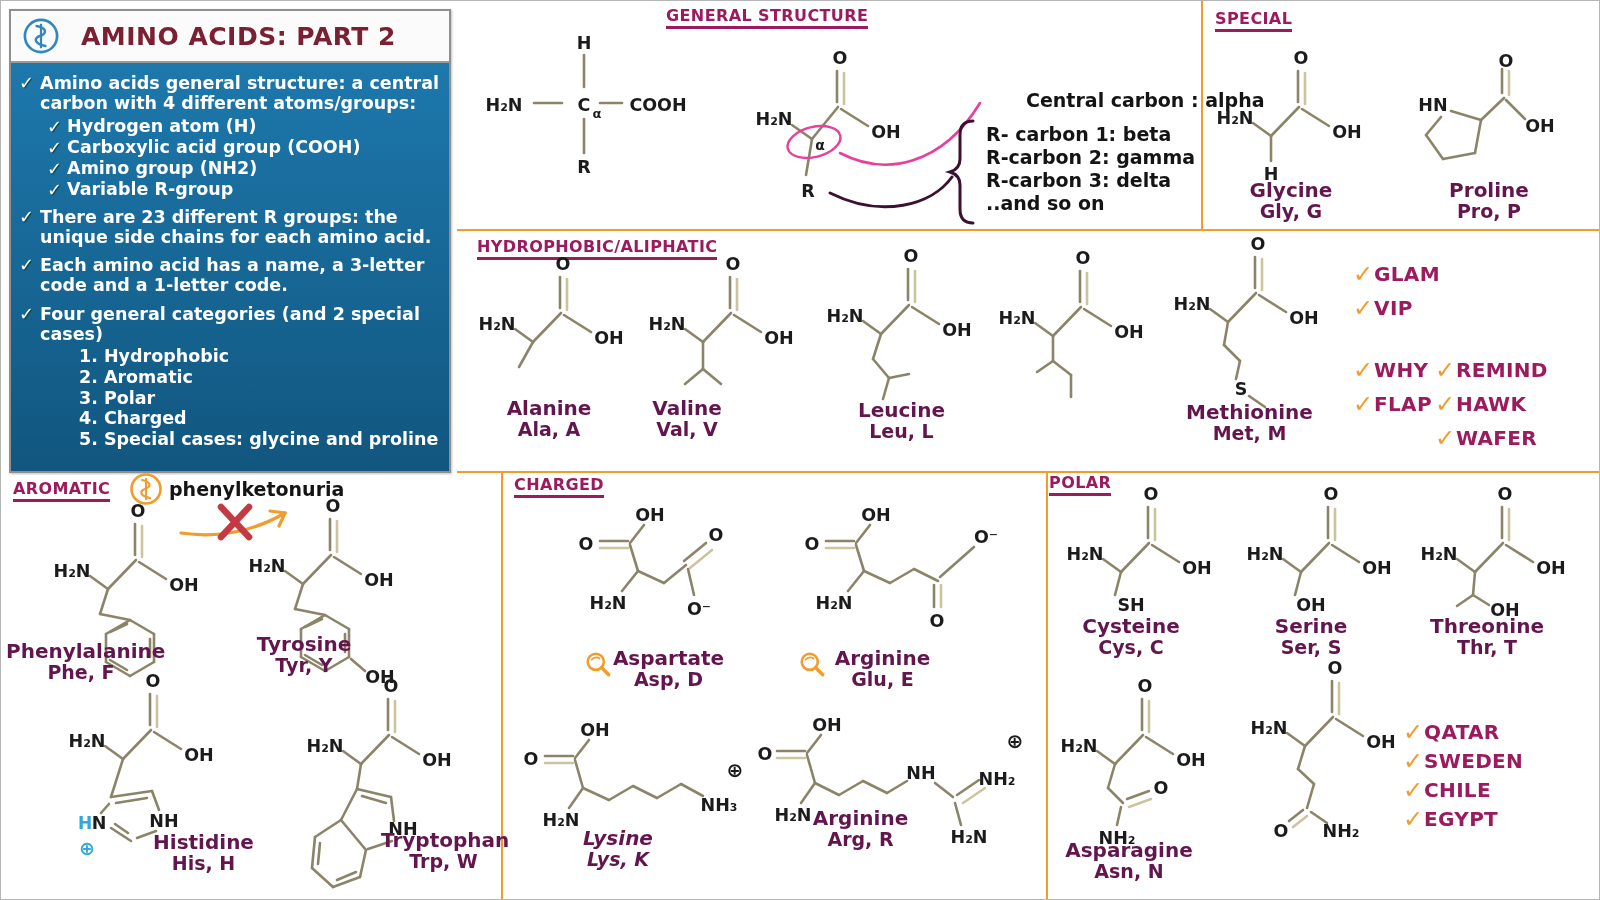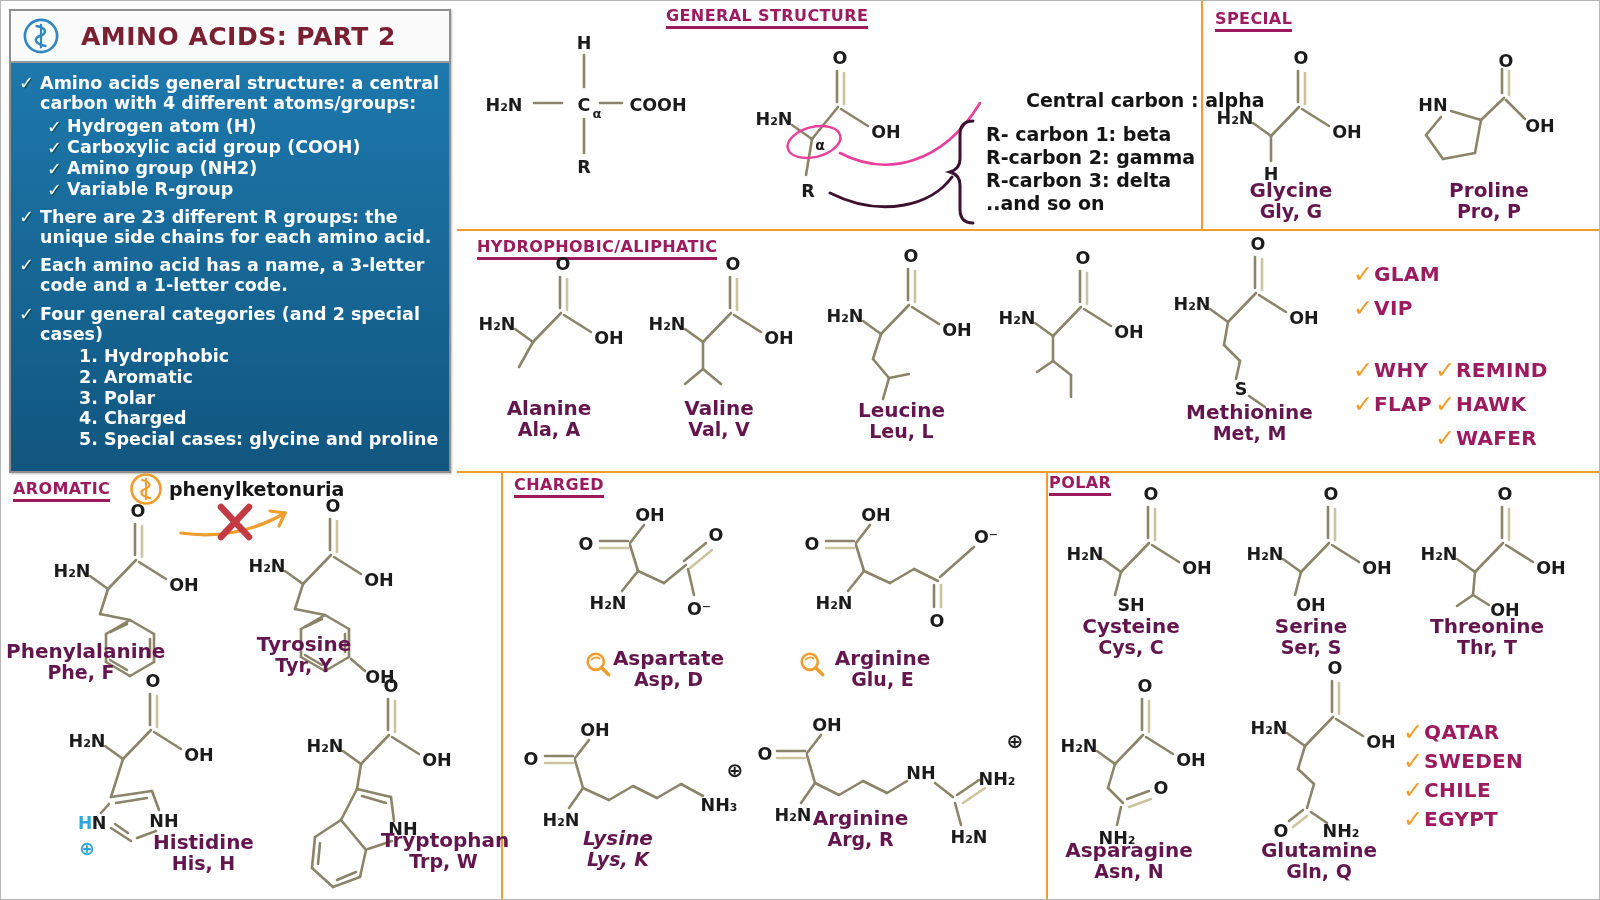--- a/index.html
+++ b/index.html
@@ -198,21 +198,21 @@
       <line x1="89" y1="59" x2="89" y2="28" stroke="#8b8468" stroke-width="2.6" stroke-linecap="round"></line>
       <line x1="96" y1="61" x2="96" y2="30" stroke="#cdc49f" stroke-width="2.6" stroke-linecap="round"></line>
       <line x1="93" y1="66" x2="120" y2="83" stroke="#8b8468" stroke-width="2.6" stroke-linecap="round"></line>
       <text x="26" y="75" font-size="17.5" fill="#1b1b1b" text-anchor="middle" dominant-baseline="central">H₂N</text>
       <text x="92" y="15" font-size="17.5" fill="#1b1b1b" text-anchor="middle" dominant-baseline="central">O</text>
       <text x="138" y="89" font-size="17.5" fill="#1b1b1b" text-anchor="middle" dominant-baseline="central">OH</text>
       <line x1="62" y1="93" x2="62" y2="120" stroke="#8b8468" stroke-width="2.6" stroke-linecap="round"></line>
       <line x1="62" y1="120" x2="44" y2="135" stroke="#8b8468" stroke-width="2.6" stroke-linecap="round"></line>
       <line x1="62" y1="120" x2="80" y2="135" stroke="#8b8468" stroke-width="2.6" stroke-linecap="round"></line>
     </svg>
-  <div class="aa" style="left:648px;top:396px;width:140px;">
+  <div class="aa" style="left:616px;top:396px;width:140px;">
     <div class="aa-name">Valine</div>
     <div class="aa-code">Val, V</div>
   </div>
   <svg class="abs" style="left:818px;top:240px;" width="170" height="170" viewBox="0 0 170 170">
       <line x1="44" y1="80" x2="62" y2="93" stroke="#8b8468" stroke-width="2.6" stroke-linecap="round"></line>
       <line x1="62" y1="93" x2="90" y2="64" stroke="#8b8468" stroke-width="2.6" stroke-linecap="round"></line>
       <line x1="89" y1="59" x2="89" y2="28" stroke="#8b8468" stroke-width="2.6" stroke-linecap="round"></line>
       <line x1="96" y1="61" x2="96" y2="30" stroke="#cdc49f" stroke-width="2.6" stroke-linecap="round"></line>
       <line x1="93" y1="66" x2="120" y2="83" stroke="#8b8468" stroke-width="2.6" stroke-linecap="round"></line>
       <text x="26" y="75" font-size="17.5" fill="#1b1b1b" text-anchor="middle" dominant-baseline="central">H₂N</text>
@@ -594,24 +594,20 @@
       <text x="138" y="89" font-size="17.5" fill="#1b1b1b" text-anchor="middle" dominant-baseline="central">OH</text>
       <line x1="62" y1="93" x2="55" y2="116" stroke="#8b8468" stroke-width="2.6" stroke-linecap="round"></line>
       <line x1="55" y1="116" x2="71" y2="131" stroke="#8b8468" stroke-width="2.6" stroke-linecap="round"></line>
       <line x1="71" y1="131" x2="64" y2="155" stroke="#8b8468" stroke-width="2.6" stroke-linecap="round"></line>
       <line x1="60" y1="157" x2="46" y2="168" stroke="#8b8468" stroke-width="2.6" stroke-linecap="round"></line>
       <line x1="64" y1="163" x2="50" y2="174" stroke="#cdc49f" stroke-width="2.6" stroke-linecap="round"></line>
       <line x1="68" y1="159" x2="84" y2="170" stroke="#8b8468" stroke-width="2.6" stroke-linecap="round"></line>
       <text x="38" y="178" font-size="17.5" fill="#1b1b1b" text-anchor="middle" dominant-baseline="central">O</text>
       <text x="98" y="178" font-size="17.5" fill="#1b1b1b" text-anchor="middle" dominant-baseline="central">NH₂</text>
     </svg>
-  <div class="aa" style="left:1248px;top:838px;width:140px;">
-    <div class="aa-name">Glutamine</div>
-    <div class="aa-code">Gln, Q</div>
-  </div>
 
   <div class="mnrow" style="left:1402px;top:716px;">
       <span class="chk">✓</span>
       <span class="mntxt">QATAR</span>
     </div>
   <div class="mnrow" style="left:1402px;top:745px;">
       <span class="chk">✓</span>
       <span class="mntxt">SWEDEN</span>
     </div>
   <div class="mnrow" style="left:1402px;top:774px;">

